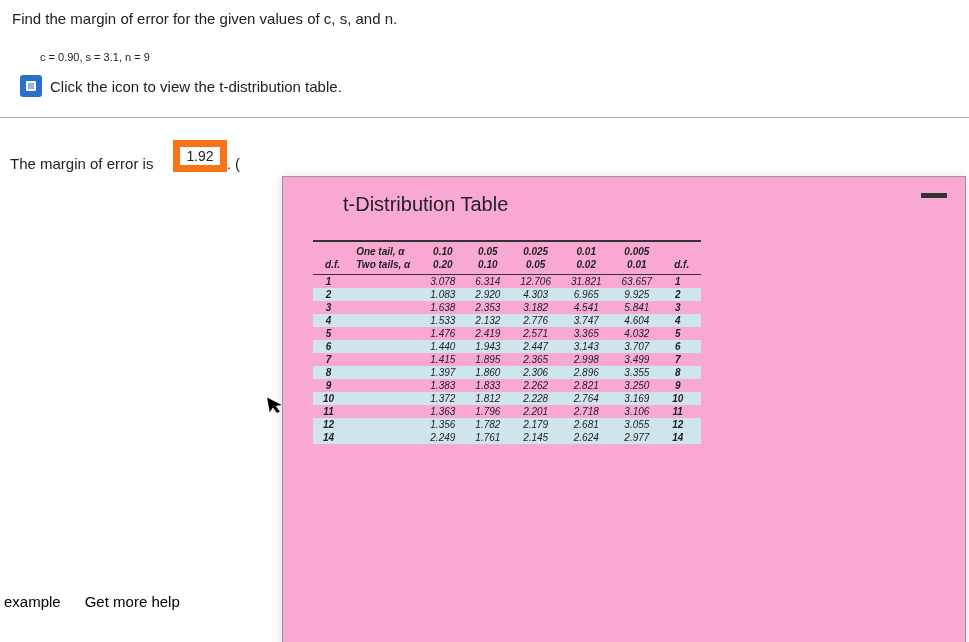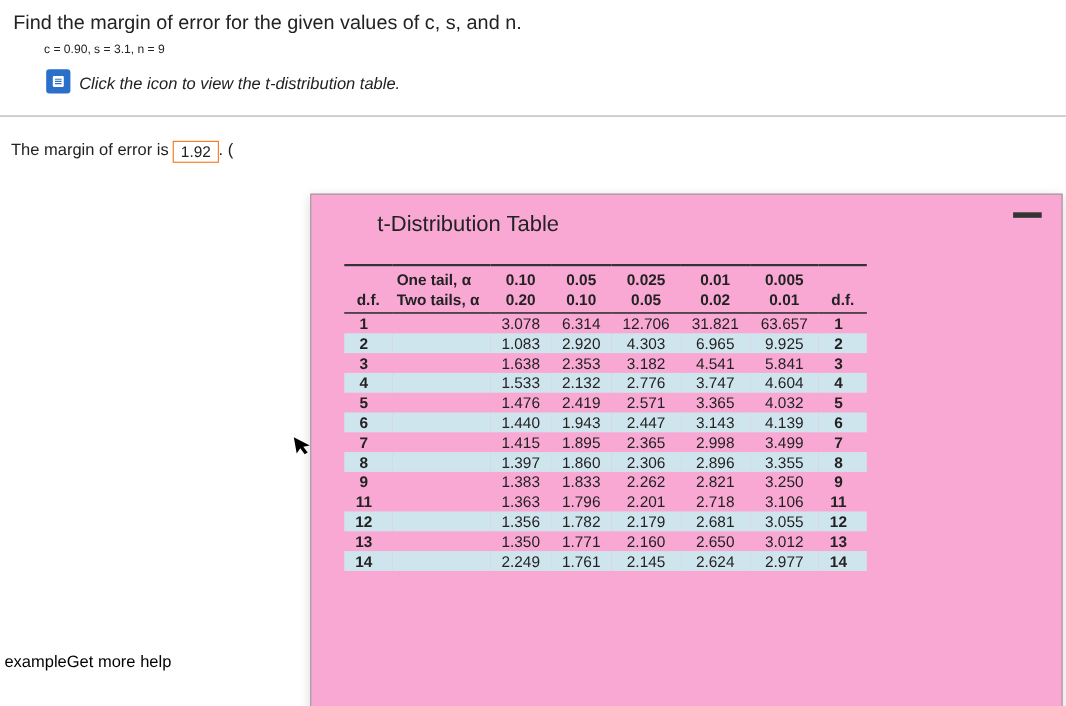--- a/index.html
+++ b/index.html
@@ -10,34 +10,33 @@
   color: #222;
   width: 969px;
   height: 642px;
   position: relative;
   overflow: hidden;
 }
 .question-area {
   padding: 10px 12px 6px 12px;
 }
 .question-text {
-  font-size: 18px;
-  margin-bottom: 8px;
+  font-size: 15px;
+  margin-bottom: 24px;
 }
 .params {
   font-size: 11px;
   margin-left: 28px;
   margin-bottom: 12px;
 }
 .icon-row {
   display: flex;
-  align-items: flex-end;
-  margin-left: 30px;
+  align-items: center;
+  margin-left: 8px;
   margin-bottom: 4px;
-  font-style: italic;
 }
 .doc-icon {
   width: 22px;
   height: 22px;
   background: #2a6fc9;
   border-radius: 3px;
   position: relative;
   margin-right: 8px;
   display: flex;
   align-items: center;
@@ -58,35 +57,36 @@
 }
 .left-col {
   width: 265px;
   padding: 22px 10px 0 10px;
   position: relative;
   flex-shrink: 0;
 }
 .margin-row {
   font-size: 15px;
   display: flex;
-  align-items: flex-start;
+  align-items: flex-end;
 }
 .answer-box {
   display: inline-block;
-  border: 1px solid #f97316;
+  border: 7px solid #f97316;
   padding: 1px 6px;
-  margin-left: 4px;
+  margin-left: 20px;
   font-size: 14px;
 }
 .bottom-links {
   position: absolute;
   bottom: 32px;
   left: 0;
   font-size: 15px;
   display: flex;
+  gap: 24px;
   padding-left: 4px;
 }
 .bottom-links span { color: #000; }
 .modal {
   position: absolute;
   left: 282px;
   top: 150px;
   width: 682px;
   height: 480px;
   background: #f9a8d4;
@@ -105,21 +105,22 @@
   top: 16px;
   width: 26px;
   height: 5px;
   background: #333;
 }
 .table-wrap {
   padding: 10px 18px 0 30px;
 }
 table {
   border-collapse: collapse;
-  font-size: 14px;
+  font-size: 10px;
+  font-style: italic;
 }
 table td, table th {
   padding: 1px 10px;
   text-align: center;
   white-space: nowrap;
 }
 .hdr-row th {
   border-top: 2px solid #333;
   font-weight: bold;
   padding-top: 4px;
@@ -270,21 +271,21 @@
             <td>4.032</td>
             <td class="df">5</td>
           </tr>
           <tr class="even">
             <td class="df">6</td>
             <td></td>
             <td>1.440</td>
             <td>1.943</td>
             <td>2.447</td>
             <td>3.143</td>
-            <td>4.139</td>
+            <td>3.707</td>
             <td class="df">6</td>
           </tr>
           <tr>
             <td class="df">7</td>
             <td></td>
             <td>1.415</td>
             <td>1.895</td>
             <td>2.365</td>
             <td>2.998</td>
             <td>3.499</td>
@@ -303,50 +304,50 @@
           <tr>
             <td class="df">9</td>
             <td></td>
             <td>1.383</td>
             <td>1.833</td>
             <td>2.262</td>
             <td>2.821</td>
             <td>3.250</td>
             <td class="df">9</td>
           </tr>
+          <tr class="even">
+            <td class="df">10</td>
+            <td></td>
+            <td>1.372</td>
+            <td>1.812</td>
+            <td>2.228</td>
+            <td>2.764</td>
+            <td>3.169</td>
+            <td class="df">10</td>
+          </tr>
           <tr>
             <td class="df">11</td>
             <td></td>
             <td>1.363</td>
             <td>1.796</td>
             <td>2.201</td>
             <td>2.718</td>
             <td>3.106</td>
             <td class="df">11</td>
           </tr>
           <tr class="even">
             <td class="df">12</td>
             <td></td>
             <td>1.356</td>
             <td>1.782</td>
             <td>2.179</td>
             <td>2.681</td>
             <td>3.055</td>
             <td class="df">12</td>
           </tr>
-          <tr>
-            <td class="df">13</td>
-            <td></td>
-            <td>1.350</td>
-            <td>1.771</td>
-            <td>2.160</td>
-            <td>2.650</td>
-            <td>3.012</td>
-            <td class="df">13</td>
-          </tr>
           <tr class="even">
             <td class="df">14</td>
             <td></td>
             <td>2.249</td>
             <td>1.761</td>
             <td>2.145</td>
             <td>2.624</td>
             <td>2.977</td>
             <td class="df">14</td>
           </tr>

